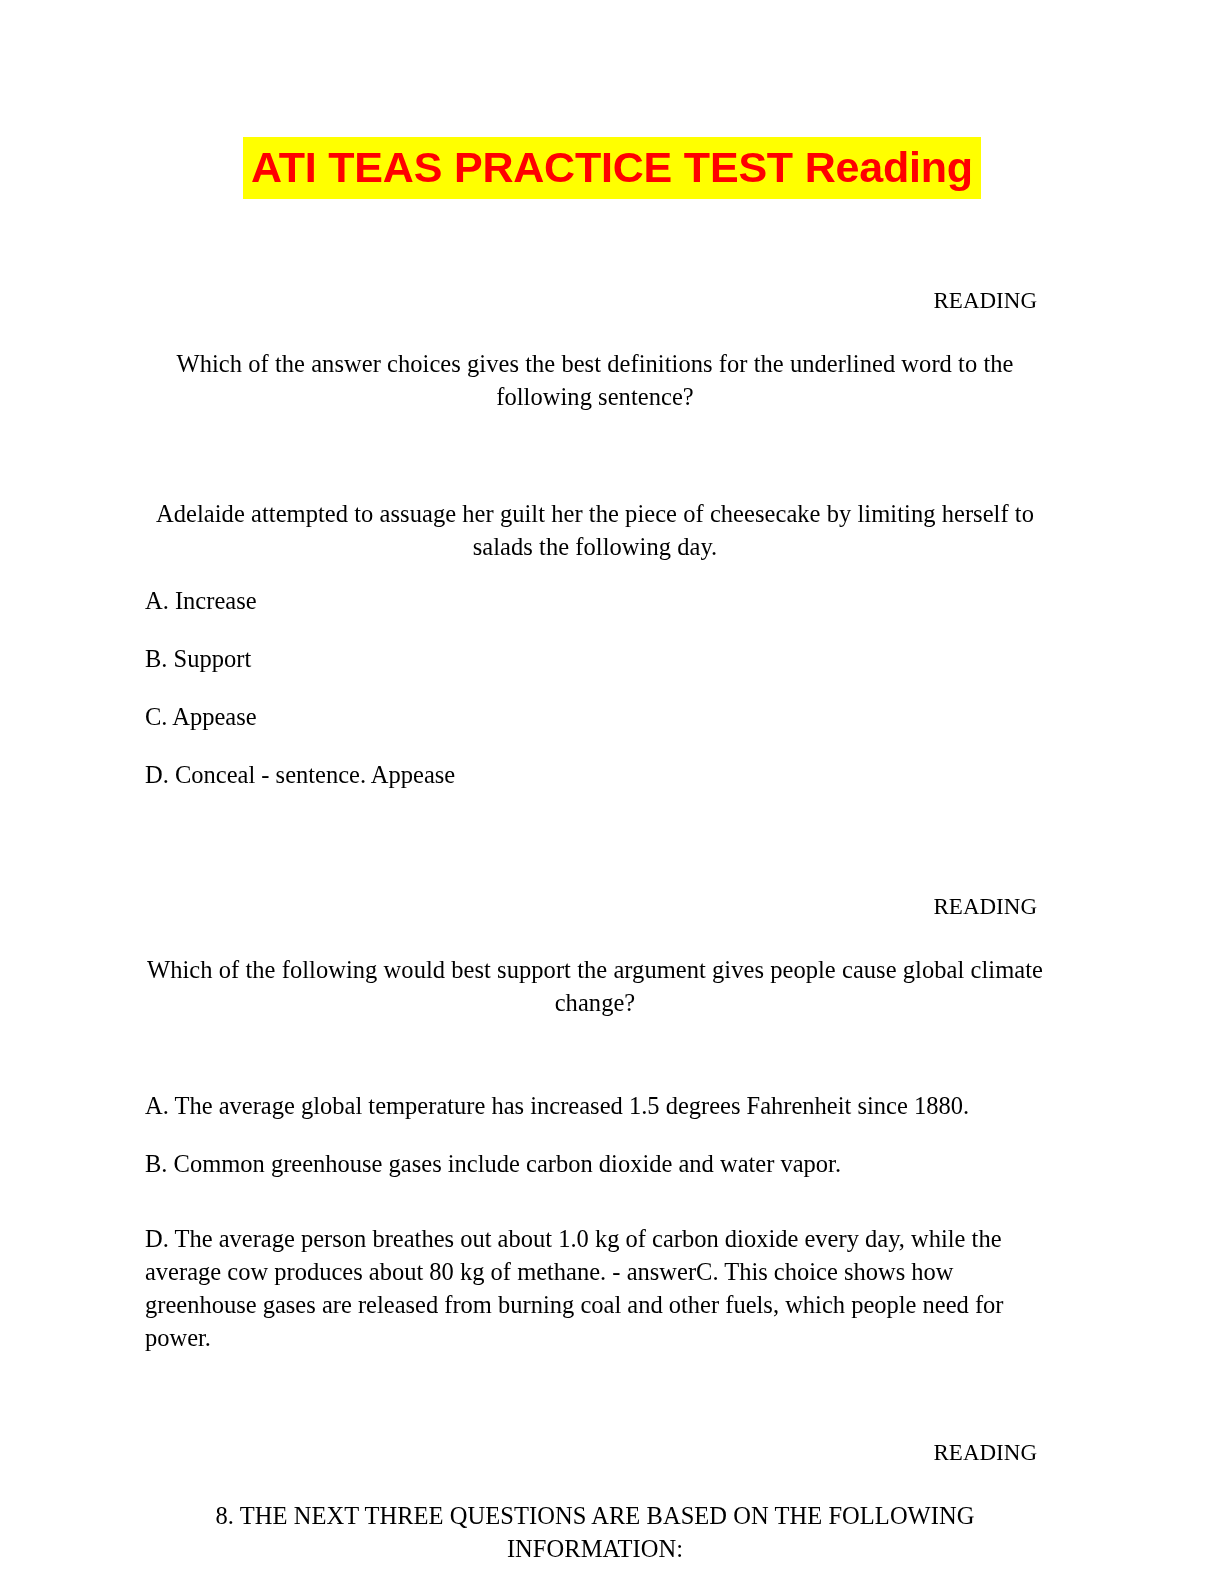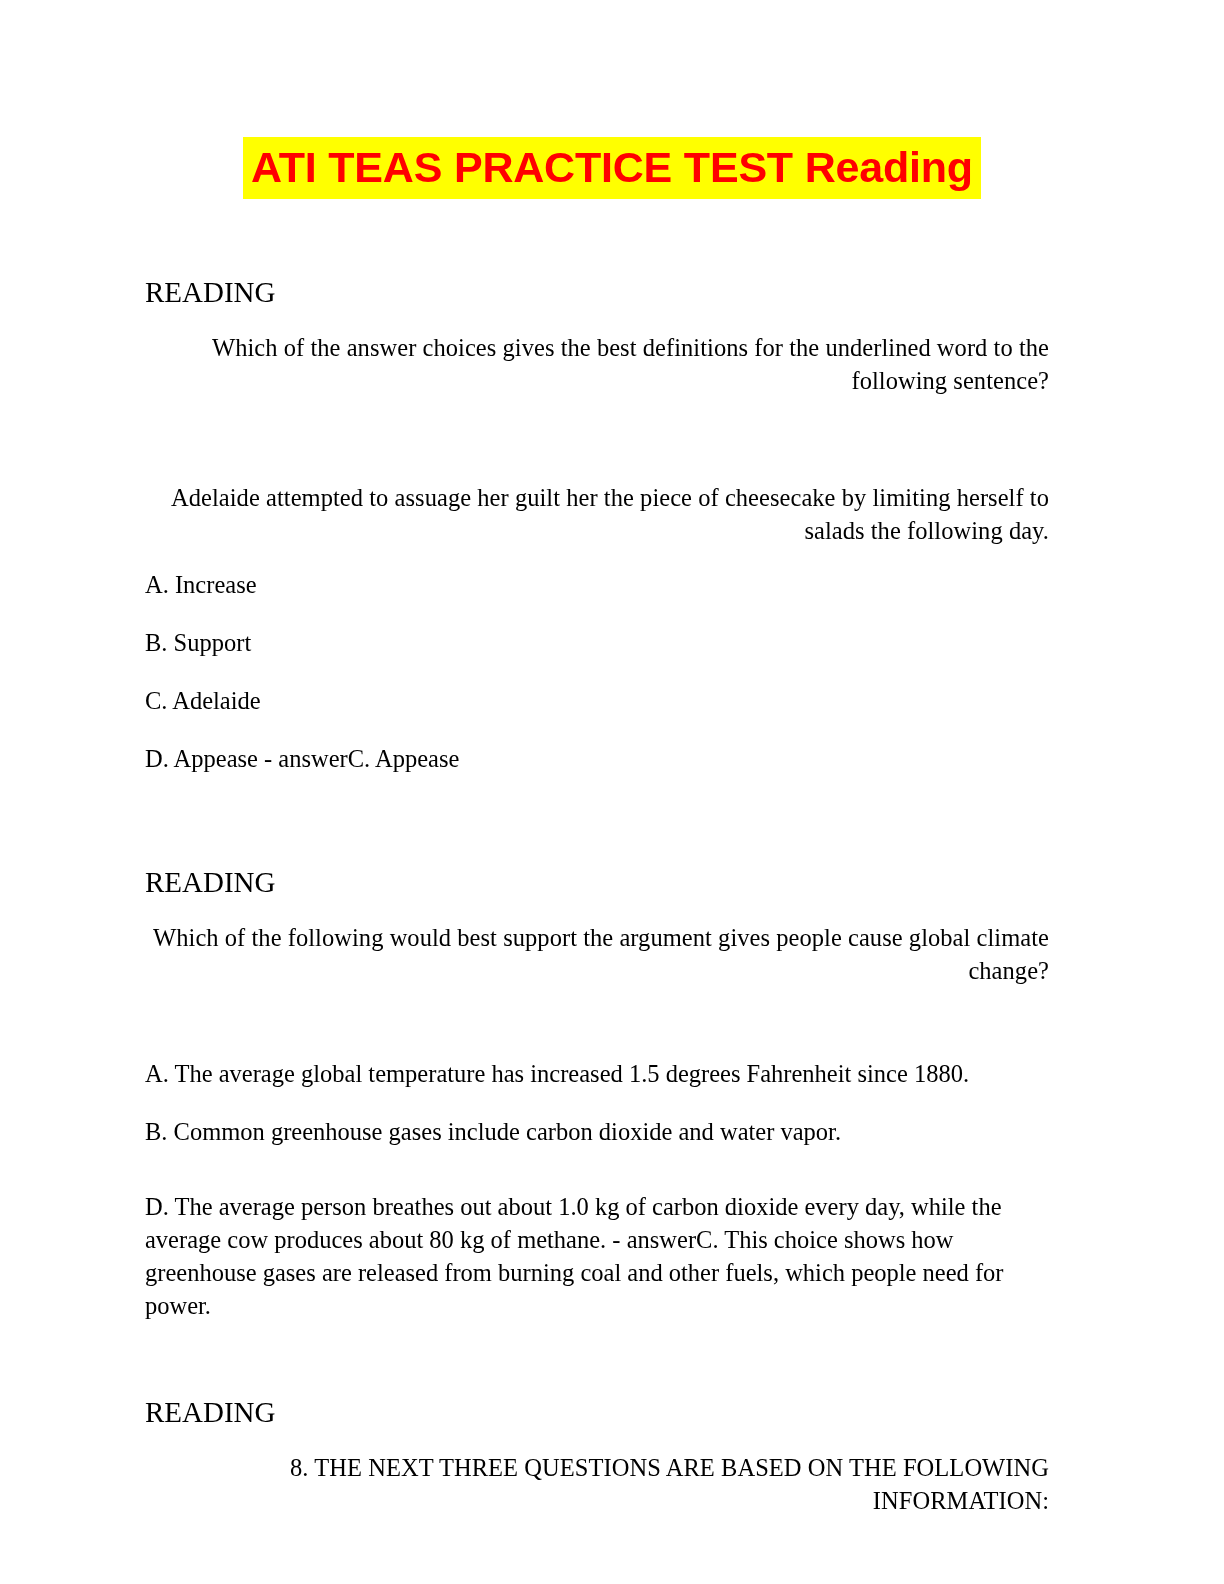--- a/index.html
+++ b/index.html
@@ -47,28 +47,29 @@
     position: absolute;
     top: 272px;
     left: 141px;
     width: 908px;
   }
 
   .p {
     font-size: 24.5px;
     line-height: 33px;
     margin: 0;
-    text-align: right;
+    text-align: center;
     letter-spacing: 0.05px;
   }
 
   .section-label {
-    font-size: 29px;
+    font-size: 23px;
     line-height: 33px;
-    margin: 4px;
+    margin: 12px;
+    text-align: right;
   }
 
   
   .gap-xs { height: 17px; }
   .gap-sm { height: 18px; }
   .gap-lg { height: 66px; }
   .gap-xl { height: 84px; }
 
   .choice {
     font-size: 24.5px;
@@ -98,24 +99,24 @@
     <p class="p">Adelaide attempted to assuage her guilt her the piece of cheesecake by limiting herself to salads the following day.</p>
 
     <div class="gap-xs"></div>
 
     <p class="choice">A. Increase</p>
     <div class="gap-xs"></div>
 
     <p class="choice">B. Support</p>
     <div class="gap-xs"></div>
 
-    <p class="choice">C. Adelaide</p>
+    <p class="choice">C. Appease</p>
     <div class="gap-xs"></div>
 
-    <p class="choice">D. Appease - answerC. Appease</p>
+    <p class="choice">D. Conceal - sentence. Appease</p>
     <div class="gap-xs"></div>
 
 
     <div class="gap-lg"></div>
 
     <div class="section-label">READING</div>
 
     <div class="gap-sm"></div>
 
     <p class="p">Which of the following would best support the argument gives people cause global climate change?</p>

